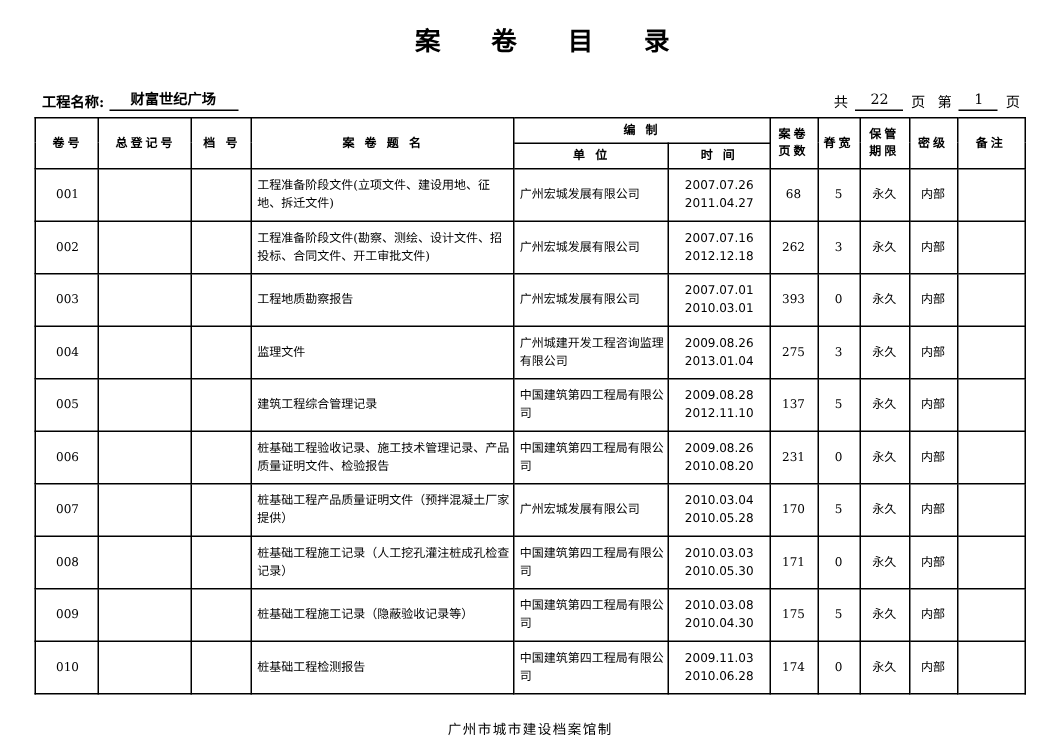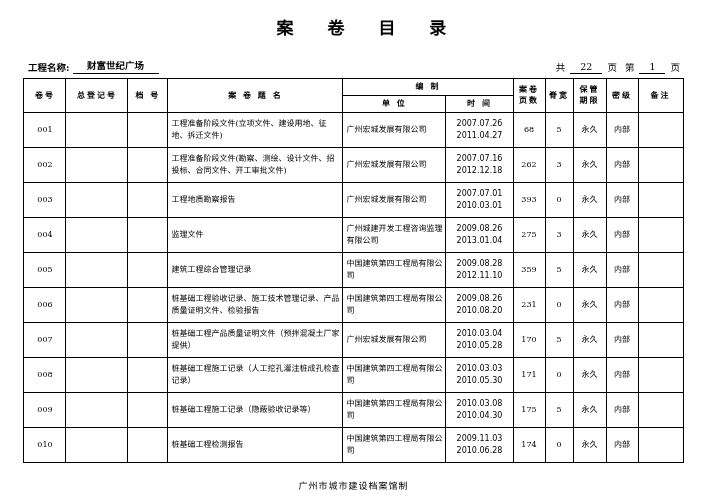--- a/index.html
+++ b/index.html
@@ -263,21 +263,21 @@
         <tr class="data-row">
           <td class="num-cell">005</td>
           <td class="center"></td>
           <td class="center"></td>
           <td class="title-cell">建筑工程综合管理记录</td>
           <td class="unit-cell">中国建筑第四工程局有限公司</td>
           <td class="date-cell">
             <span class="date-line">2009.08.28</span>
             <span class="date-line">2012.11.10</span>
           </td>
-          <td class="center">359</td>
+          <td class="center">137</td>
           <td class="center">5</td>
           <td class="center">永久</td>
           <td class="center">内部</td>
           <td class="center"></td>
         </tr>
         <tr class="data-row">
           <td class="num-cell">006</td>
           <td class="center"></td>
           <td class="center"></td>
           <td class="title-cell">桩基础工程验收记录、施工技术管理记录、产品质量证明文件、检验报告</td>

